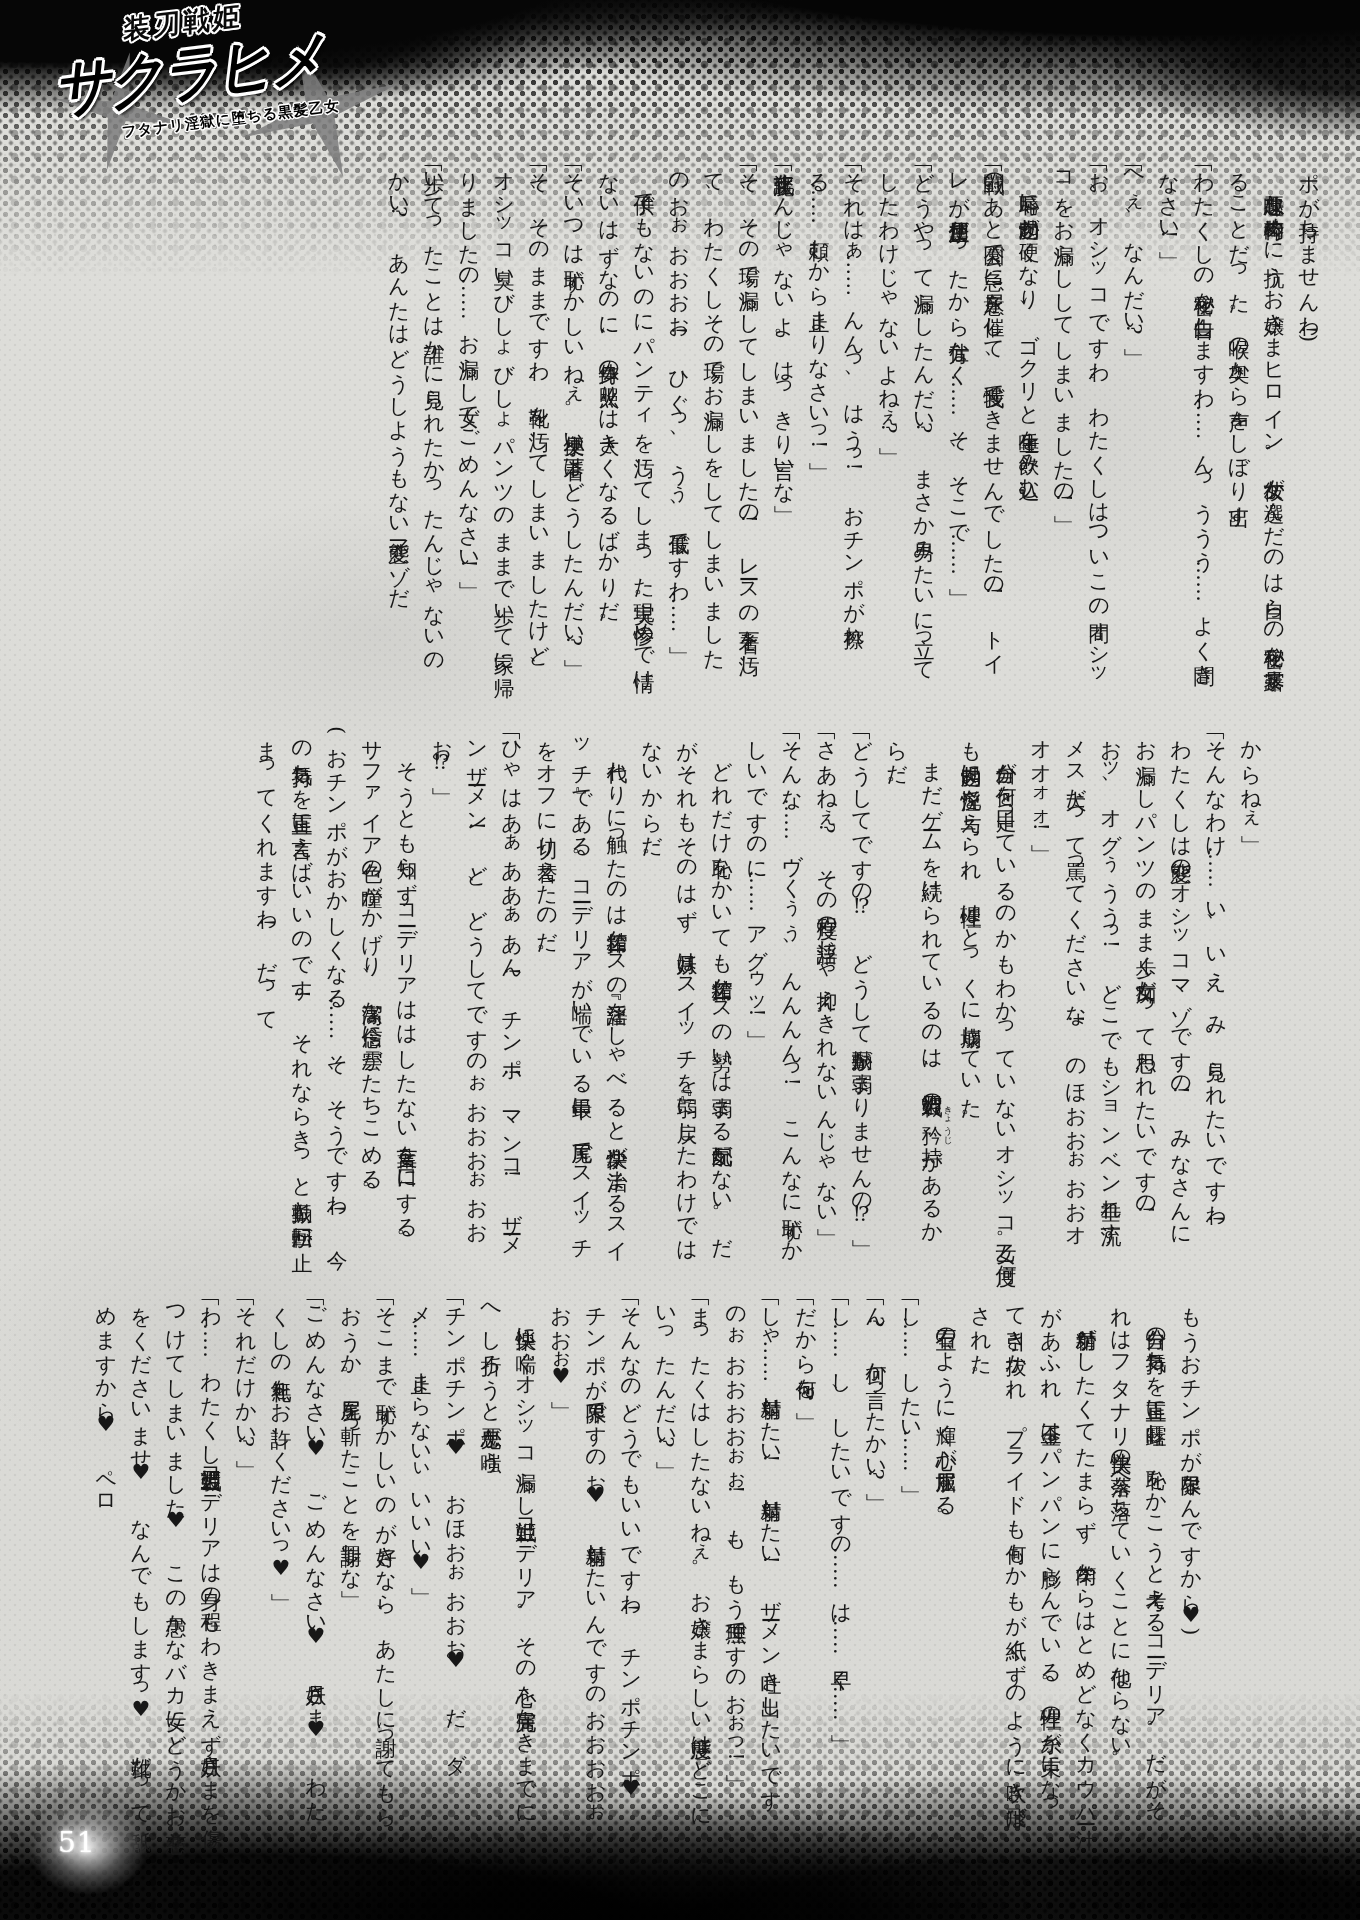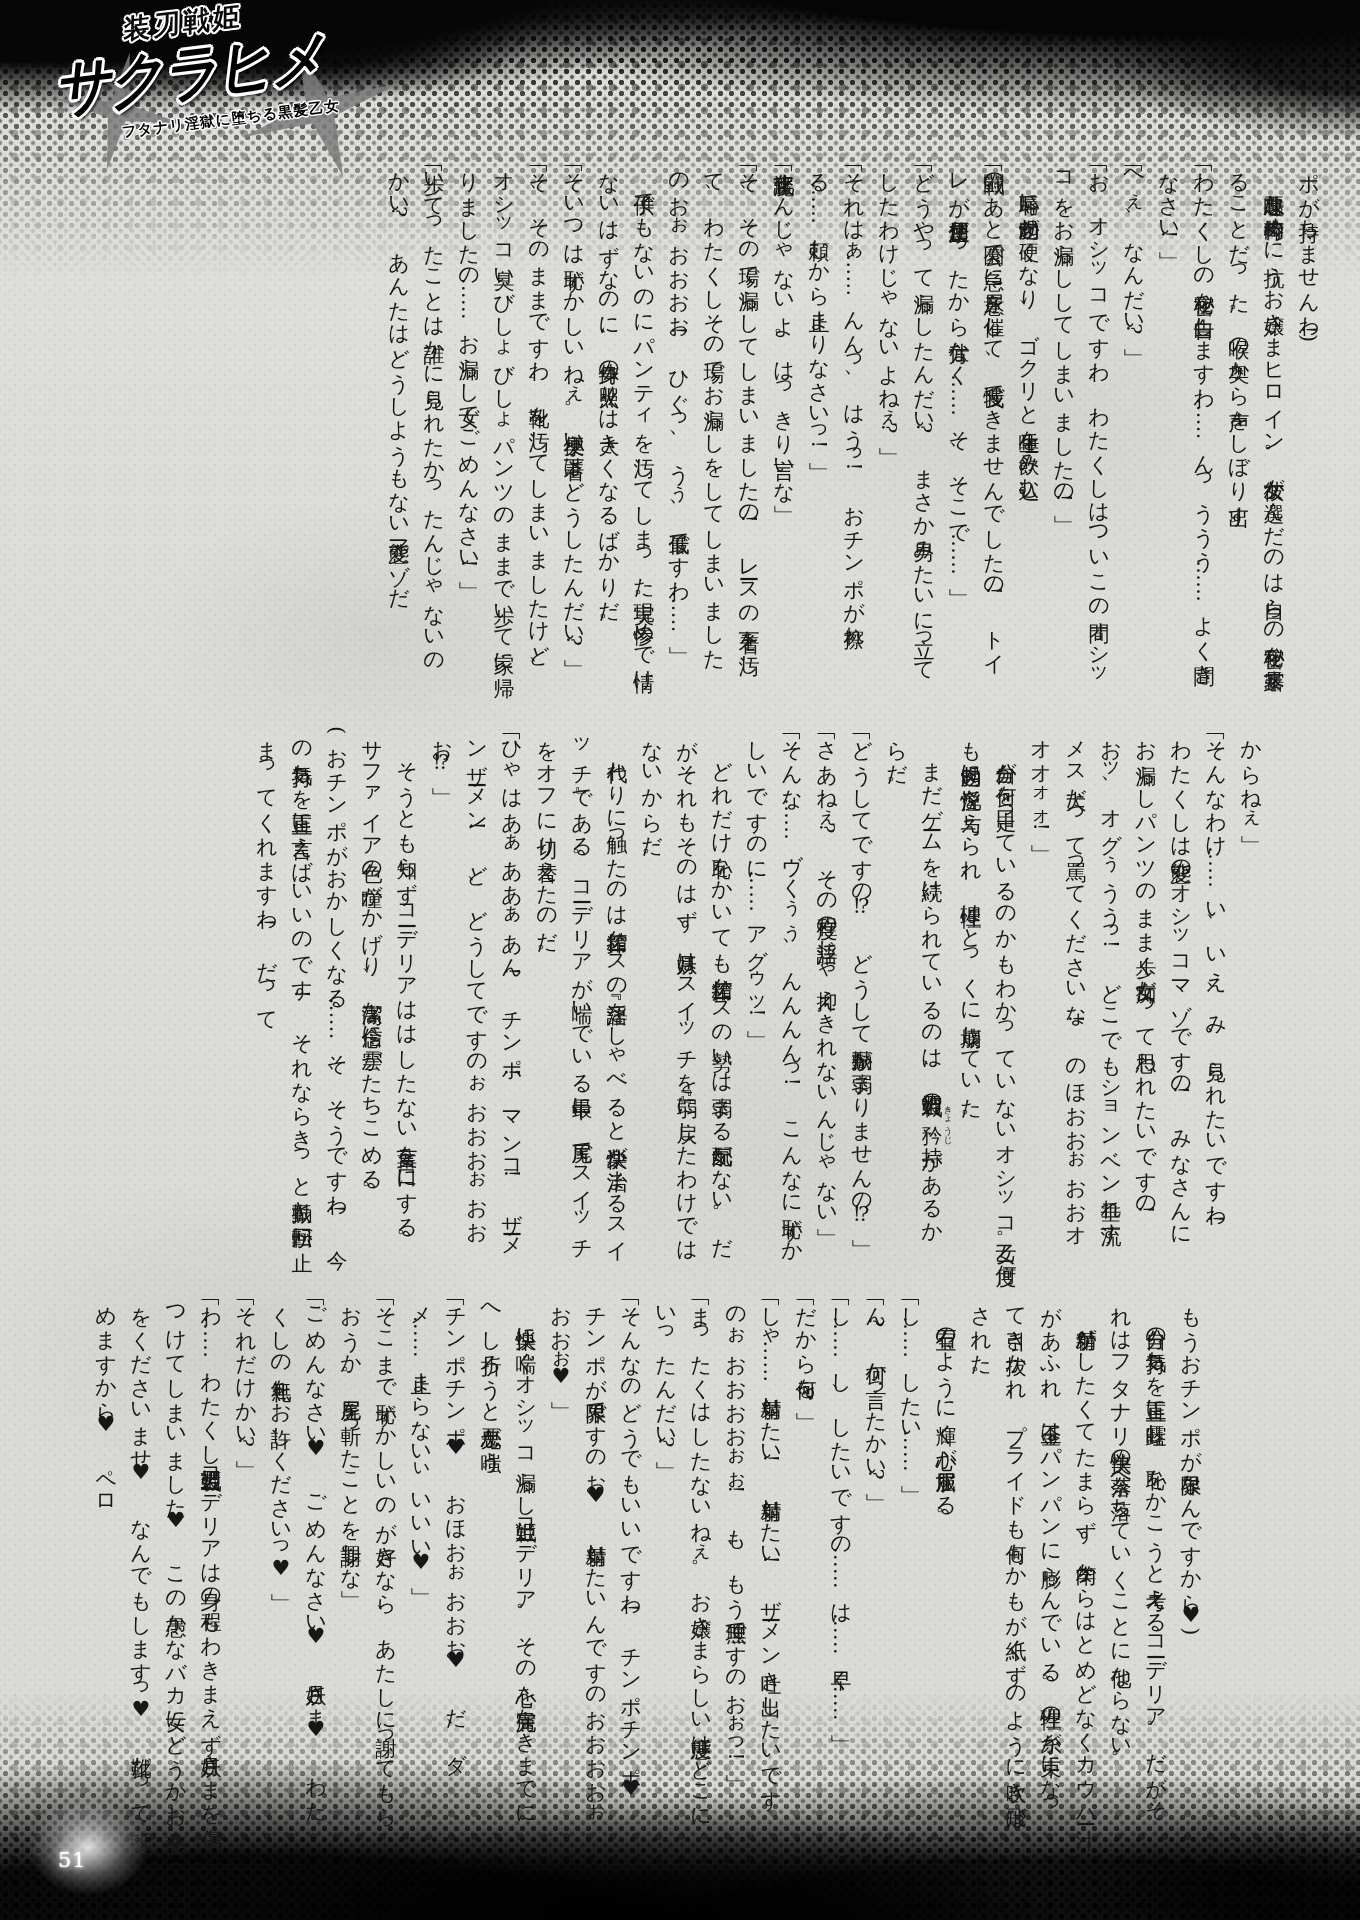--- a/index.html
+++ b/index.html
@@ -133,24 +133,23 @@
 
   
   .pagenum-halo {
     position: absolute; left: 28px; top: 1800px;
     width: 120px; height: 95px;
     background: radial-gradient(closest-side, rgba(255,255,255,0.85), rgba(255,255,255,0.25) 60%, transparent);
     z-index: 4;
   }
   .pagenum {
     position: absolute; left: 58px; top: 1826px;
-    font-size: 21px; color: #ffffff; letter-spacing: 1px;
+    font-size: 28px; color: #ffffff; letter-spacing: 1px;
     text-shadow: 0 0 6px #fff, 0 0 14px rgba(255,255,255,0.9), 0 0 2px #fff;
     z-index: 5;
-    margin-top: 22px;
   }
 </style>
 </head>
 <body>
 
 <div class="page">
 
   <div class="tex tex-top">
     <div class="dots"></div>
     <div class="blobs"></div>

